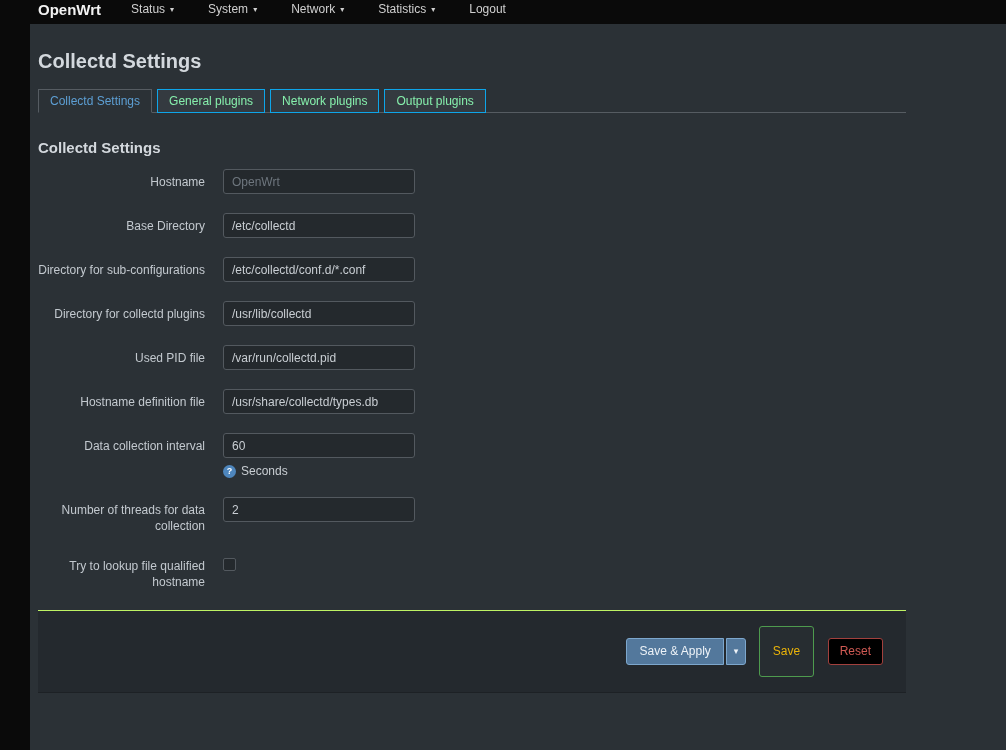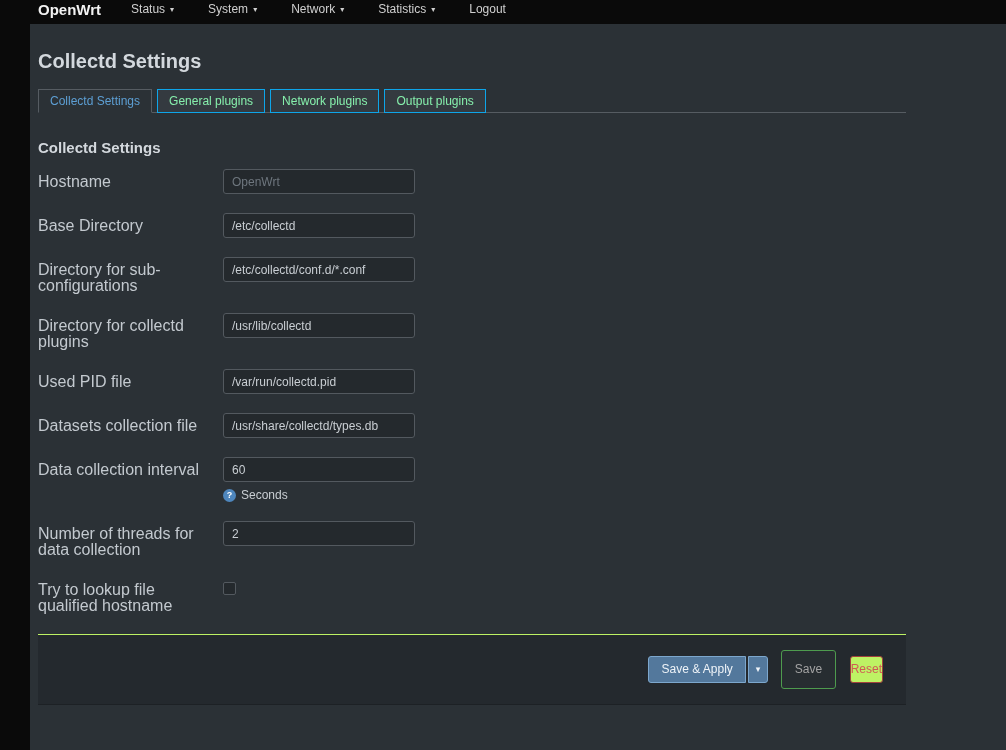--- a/index.html
+++ b/index.html
@@ -15,35 +15,35 @@
   .nav-item { color:#d0d0d0; font-size:12px; display:flex; align-items:center; gap:5px; cursor:pointer; white-space:nowrap; }
   .nav-caret { font-size:8px; line-height:1; padding-top:1px; }
   .page { margin-left:30px; height:732px; background:#2b3136; padding-left:8px; }
   .container { width:868px;margin-top:6px; }
   .page-title { color:#d3d8dd; font-size:20px; font-weight:bold; padding-top:26px; }
   .tabs { display:flex; border-bottom:1px solid #565c62; margin-top:16px; }
   .tab { font-size:12px; padding:4px 11px; margin-right:5px; margin-bottom:-1px; background:#343a40; border:1px solid #0ea5e9; color:#86efac; cursor:pointer; white-space:nowrap; }
   .tab.active { background:#2b3136; color:#5d9fd4; border:1px solid #565c62; border-bottom-color:#2b3136; }
   .section-title { color:#d3d8dd; font-size:15px; font-weight:bold; margin:26px 0 13px; }
   .form-row { display:flex; margin-bottom:19px; }
-  .form-label { width:167px; text-align:left; font-size:16px; color:#c3c9cf; line-height:16px; padding-top:5px; }
+  .form-label { width:167px; text-align:right; font-size:12px; color:#c3c9cf; line-height:16px; padding-top:5px; }
   .form-control { margin-left:18px; }
   .text-input { width:192px; height:25px; background:#24292d; border:1px solid #53595f; border-radius:3px; color:#c9ced3; font-size:12px; padding:0 8px; font-family:inherit; }
   .text-input::placeholder { color:#6e767e; }
   .field-desc { margin-top:6px; display:flex; align-items:center; gap:5px; font-size:12px; color:#c9ced3; }
   .help-icon { width:13px; height:13px; border-radius:50%; background:#4e86bd; color:#ffffff; font-size:9px; font-weight:bold; display:inline-flex; align-items:center; justify-content:center; flex:0 0 13px; }
   .checkbox { appearance:none; -webkit-appearance:none; width:13px; height:13px; background:#24292d; border:1px solid #53595f; border-radius:2px; margin-top:5px; cursor:pointer; display:block; }
   .page-actions { margin-top:20px; background:#24292e; border-top:1px solid #bef264; border-bottom:1px solid #1d2125; padding:15px 23px; text-align:right; }
   .btn { font-size:12px; border-radius:3px; padding:5px 12px; cursor:pointer; font-family:inherit; line-height:15px; vertical-align:middle; }
   .btn-group { display:inline-flex; margin-right:8px; vertical-align:middle; }
   .btn-apply { background:#53789c; border:1px solid #7da7cd; color:#eef3f8; }
   .btn-apply.main { border-radius:3px 0 0 3px; margin-right:2px; }
   .btn-apply.caret { border-radius:0 3px 3px 0; padding:5px 7px; font-size:9px; line-height:15px; }
-  .btn-save { background:#272d31; border:1px solid #4e9b4e; color:#a3a3a3; margin-right:9px; padding:11px 13px; }
-  .btn-reset { background:#bef264; border:1px solid #a2403d; color:#d05a54; padding:5px 0; }
+  .btn-save { background:#272d31; border:1px solid #4e9b4e; color:#eab308; margin-right:9px; padding:17px 13px; }
+  .btn-reset { background:#000000; border:1px solid #a2403d; color:#d05a54; padding:5px 11px; }
 </style>
 </head>
 <body>
 
 <header class="topbar">
   <div class="brand">OpenWrt</div>
   <nav class="nav">
     <div class="nav-item">
       <span>Status</span>
       <span class="nav-caret">▾</span>
@@ -110,21 +110,21 @@
       </div>
 
       <div class="form-row">
         <label class="form-label">Used PID file</label>
         <div class="form-control">
           <input type="text" class="text-input" value="/var/run/collectd.pid" style="">
         </div>
       </div>
 
       <div class="form-row">
-        <label class="form-label">Datasets collection file</label>
+        <label class="form-label">Hostname definition file</label>
         <div class="form-control">
           <input type="text" class="text-input" value="/usr/share/collectd/types.db" style="">
         </div>
       </div>
 
       <div class="form-row">
         <label class="form-label">Data collection interval</label>
         <div class="form-control">
           <input type="text" class="text-input" value="60" style="">
           <div class="field-desc">

